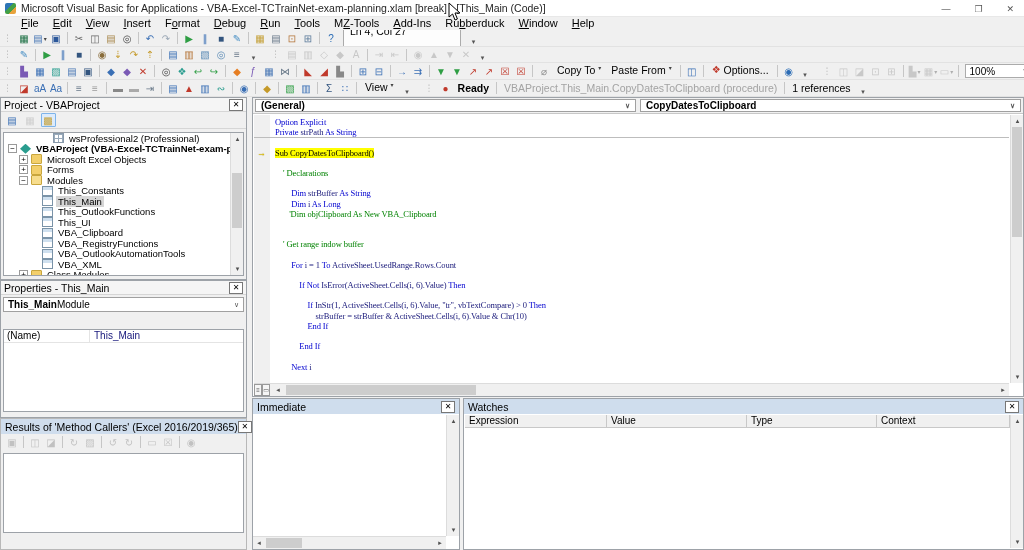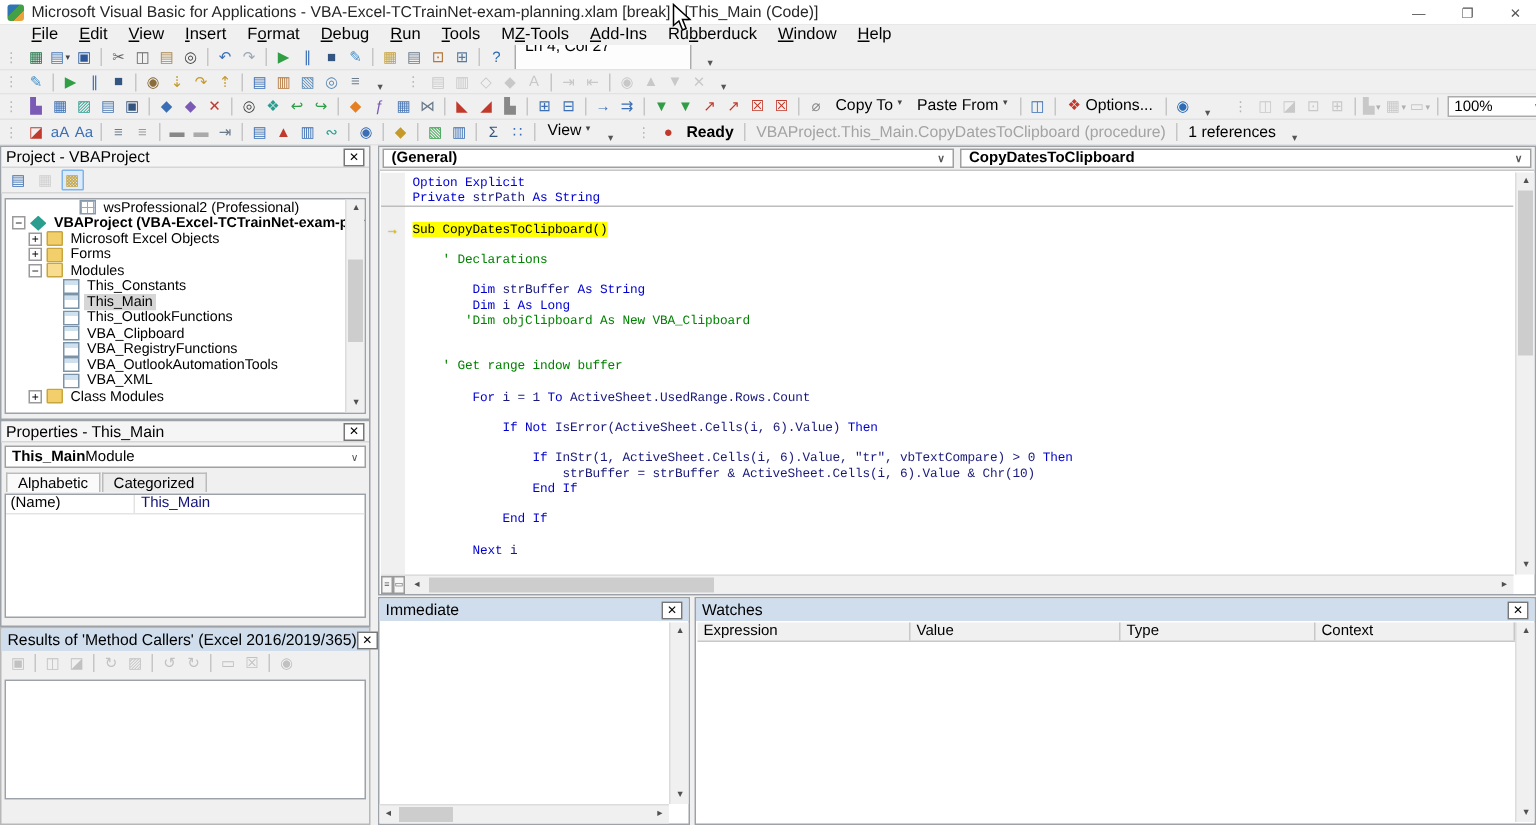--- a/index.html
+++ b/index.html
@@ -105,21 +105,21 @@
   #codewin{left:252px;top:97px;width:772px;height:300px;background:#fff;border:1px solid #9da2a8}
   .combo-row{height:16px;display:flex;border-bottom:1px solid #c8c8c8;background:#f0f0f0}
   .codecombo{flex:1;border:1px solid #a0a0a0;margin:1px 2px;background:#fff;display:flex;
              align-items:center;justify-content:space-between;padding:0 5px;font-size:10px;
              font-weight:bold}
   .code-area{position:absolute;left:1px;top:17px;right:14px;bottom:13px;background:#fff;overflow:hidden}
   .code-margin{position:absolute;left:0;top:0;width:16px;bottom:0;background:#f0f0f0}
   .exec-arrow{position:absolute;left:3px;width:12px;color:#e6c300;font-weight:bold;font-size:9px;
               line-height:10px;text-shadow:0 0 1px #8a7a00;display:none}
   #code-lines{position:absolute;left:21px;top:2px;right:0;
-              font-family:Liberation Mono, monospace;
+              font-family:Liberation Serif, serif;
               font-size:8.5px;line-height:10.2px;letter-spacing:-0.1px}
   .cl{height:10.2px;white-space:pre;position:relative}
   .cl.hl span{background:#ffff00}
   .cl.csep::after{content:"";position:absolute;left:-21px;right:0;bottom:-1px;height:1px;background:#bdbdbd}
   .tok-k{color:#0000cf}.tok-n{color:#19197a}.tok-c{color:#008200}.tok-hl{color:#000}
   #code-vscroll{right:0;top:17px;bottom:13px}
   #code-hscroll{left:1px;right:14px;bottom:0}
   .splitbtn{position:absolute;width:8px;height:12px;border:1px solid #9a9a9a;background:#f6f6f6;
             font-size:6px;line-height:11px;text-align:center;color:#555}
   
@@ -617,20 +617,25 @@
           <span class="tlabel">This_Main</span>
         </div>
         <div class="tree-row" style="padding-left: 26px;">
           <span class="tree-exp-sp"></span>
           <span class="ti ti-module"></span>
           <span class="tlabel">This_OutlookFunctions</span>
         </div>
         <div class="tree-row" style="padding-left: 26px;">
           <span class="tree-exp-sp"></span>
           <span class="ti ti-module"></span>
+          <span class="tlabel">This_UI</span>
+        </div>
+        <div class="tree-row" style="padding-left: 26px;">
+          <span class="tree-exp-sp"></span>
+          <span class="ti ti-module"></span>
           <span class="tlabel">VBA_Clipboard</span>
         </div>
         <div class="tree-row" style="padding-left: 26px;">
           <span class="tree-exp-sp"></span>
           <span class="ti ti-module"></span>
           <span class="tlabel">VBA_RegistryFunctions</span>
         </div>
         <div class="tree-row" style="padding-left: 26px;">
           <span class="tree-exp-sp"></span>
           <span class="ti ti-module"></span>
@@ -658,24 +663,20 @@
 <div class="panel" id="properties">
   <div class="ptitle">
     <span>Properties - This_Main</span>
     <span class="xbtn">✕</span>
   </div>
   <div class="prop-combo">
     <span class="bold">This_Main</span>
     <span> Module</span>
     <span class="cmb-ar">∨</span>
   </div>
-  <div class="tabs" id="proptabs">
-      <div class="tab active">Alphabetic</div>
-      <div class="tab">Categorized</div>
-    </div>
   <div class="prop-grid" id="proprows">
       <div class="prow">
         <span class="pname">(Name)</span>
         <span class="pval">This_Main</span>
       </div>
     </div>
 </div>
 
 <div class="panel" id="mcallers">
   <div class="bluetitle">

